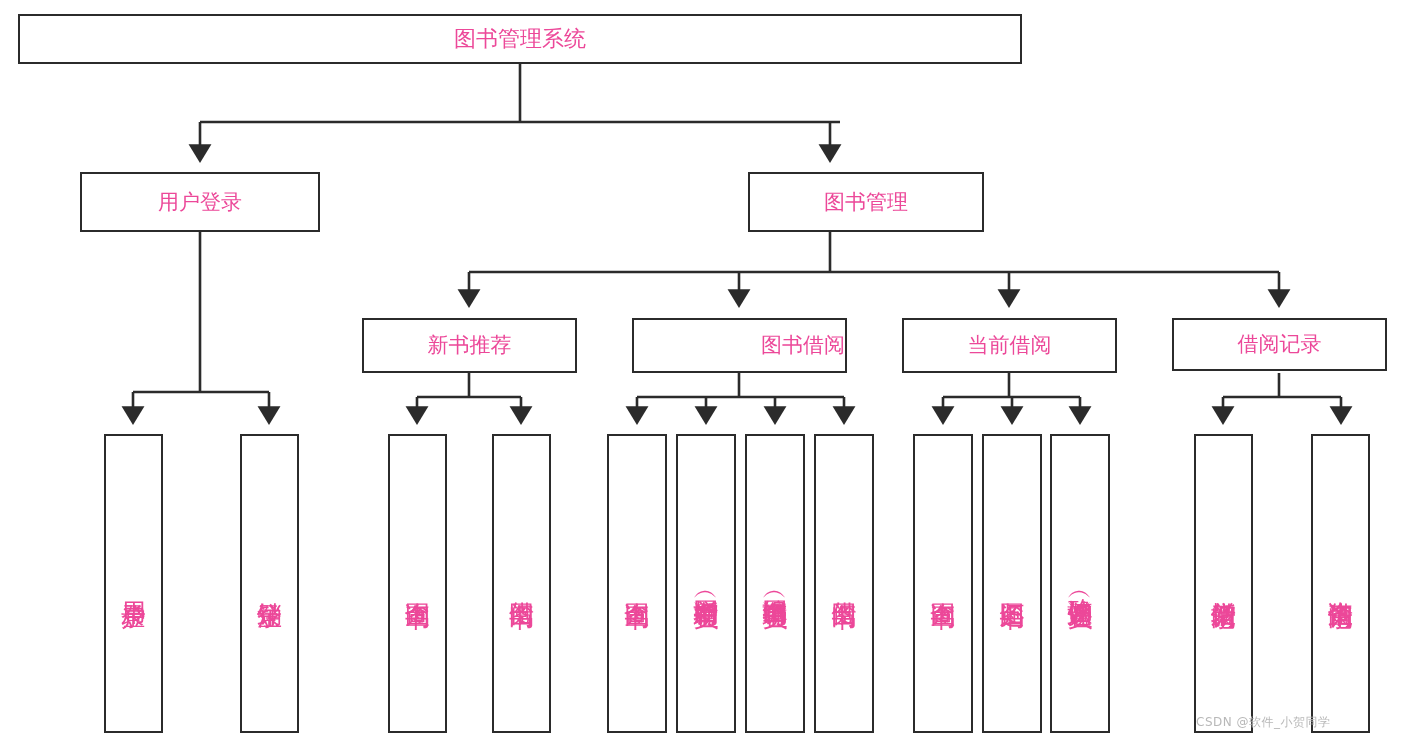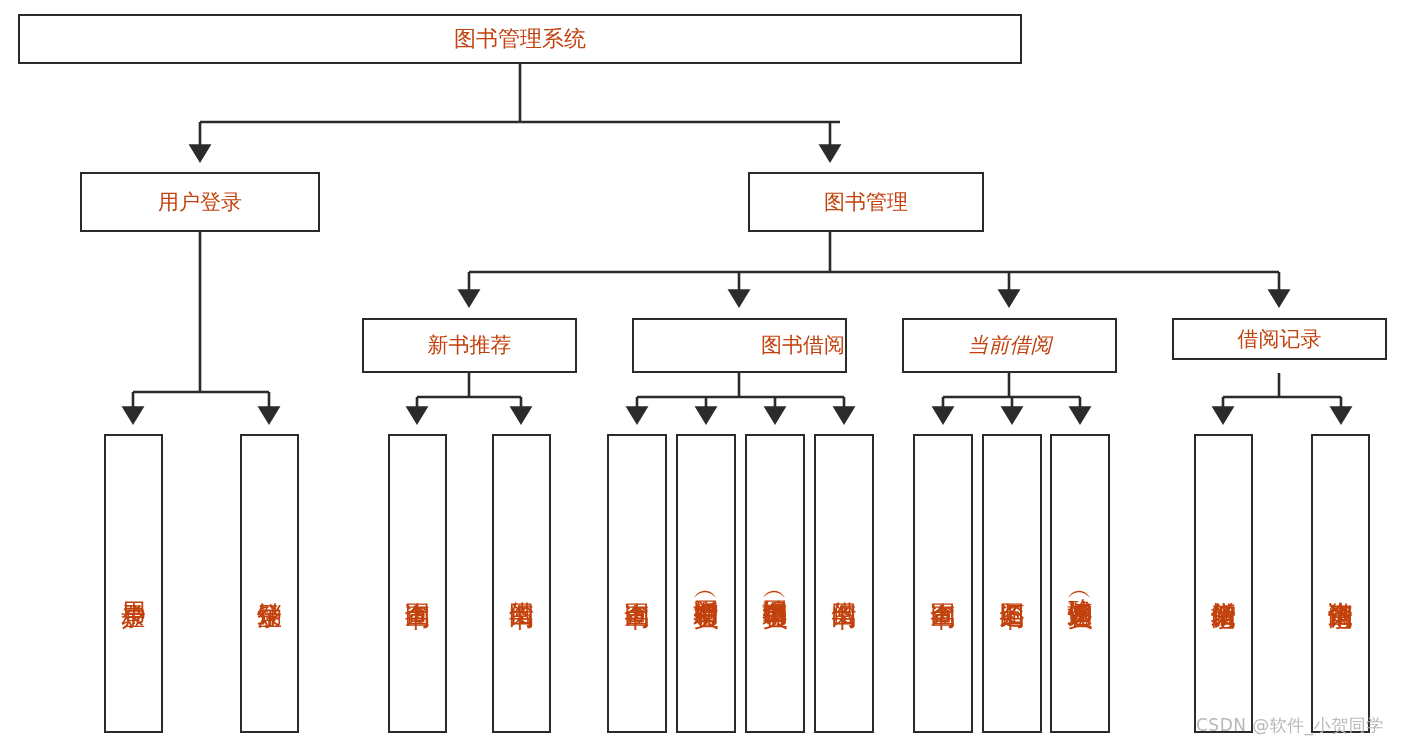--- a/index.html
+++ b/index.html
@@ -34,42 +34,42 @@
     display: flex;
     align-items: center;
     justify-content: center;
     color: #3d3d3d;
   }
   .node .lbl {
     display: block;
     text-align: center;
     line-height: 1.0;
     white-space: nowrap;
-    color: #c2410c;
+    color: #ec4899;
   }
   .node.horiz .lbl {
     font-size: 21px;
     letter-spacing: 0px;
   }
   .node.vert {
     align-items: center;
     justify-content: center;
   }
   .node.vert .lbl {
     writing-mode: vertical-rl;
     text-orientation: upright;
     font-size: 25px;
     line-height: 1.08;
     letter-spacing: 1px;
   }
   #root-node .lbl { font-size: 22px; }
   .watermark {
     position: absolute;
     color: #b8b8b8;
-    font-size: 17px;
+    font-size: 12px;
     white-space: nowrap;
     letter-spacing: 0.5px;
     font-family: "DejaVu Sans", "Liberation Sans", sans-serif;
   }
 </style>
 </head>
 <body>
 
 <div id="canvas">
 
@@ -136,25 +136,25 @@
   </div>
 
   <div class="node horiz" style="left:362px; top:318px; width:215px; height:55px;font-family:Liberation Serif, serif;">
     <span class="lbl">新书推荐</span>
   </div>
 
   <div class="node horiz" style="left:632px; top:318px; width:215px; height:55px;justify-content:flex-end;">
     <span class="lbl">图书借阅</span>
   </div>
 
-  <div class="node horiz" style="left:902px; top:318px; width:215px; height:55px;font-style:italic;">
+  <div class="node horiz" style="left:902px; top:318px; width:215px; height:55px;">
     <span class="lbl">当前借阅</span>
   </div>
 
-  <div class="node horiz" style="left:1172px; top:318px; width:215px; height:42px;">
+  <div class="node horiz" style="left:1172px; top:318px; width:215px; height:53px;">
     <span class="lbl">借阅记录</span>
   </div>
 
   <div class="node vert" style="left:104px; top:434px; width:59px; height:299px;">
     <span class="lbl">用户登录</span>
   </div>
   <div class="node vert" style="left:240px; top:434px; width:59px; height:299px;">
     <span class="lbl">注销登录</span>
   </div>
 

